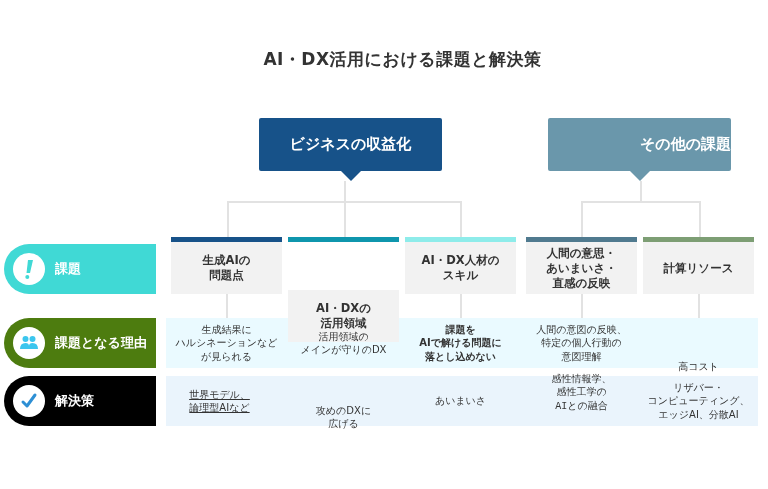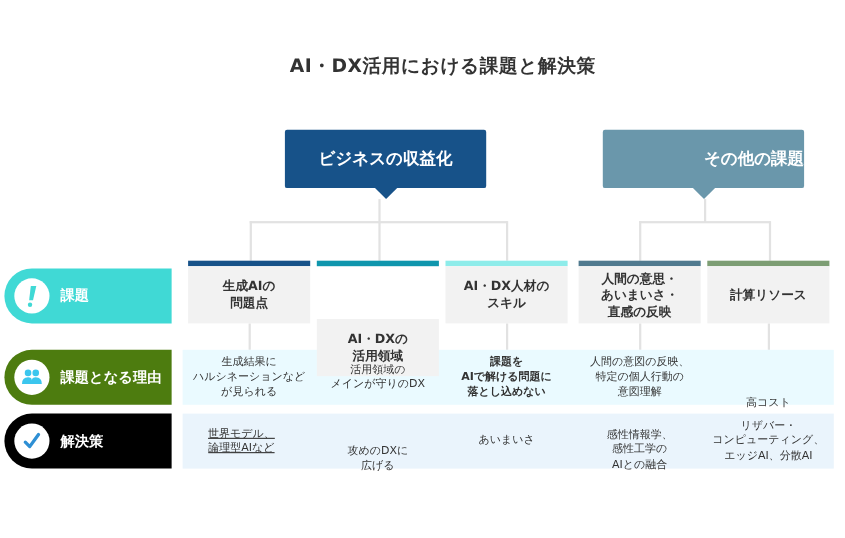--- a/index.html
+++ b/index.html
@@ -109,21 +109,21 @@
 落とし込めない</div>
 <div class="cell" style="left:402px; width:117px; top:376px;">あいまいさ</div>
 
 <div class="col-bar" style="left:526px; width:111px; background:#507a8f;"></div>
 <div class="card" style="left:526px; width:111px;">人間の意思・
 あいまいさ・
 直感の反映</div>
 <div class="cell" style="left:523px; width:117px; top:318px;">人間の意図の反映、
 特定の個人行動の
 意図理解</div>
-<div class="cell" style="left:523px; width:117px; top:384px;">感性情報学、
+<div class="cell" style="left:523px; width:117px; top:368px;font-family:Liberation Mono, monospace;">感性情報学、
 感性工学の
 AIとの融合</div>
 
 <div class="col-bar" style="left:643px; width:111px; background:#7d9e74;"></div>
 <div class="card" style="left:643px; width:111px;">計算リソース</div>
 <div class="cell" style="left:640px; width:117px; top:318px;margin-top:24px;">高コスト</div>
 <div class="cell" style="left:640px; width:117px; top:376px;">リザバー・
 コンピューティング、
 エッジAI、分散AI</div>
 

